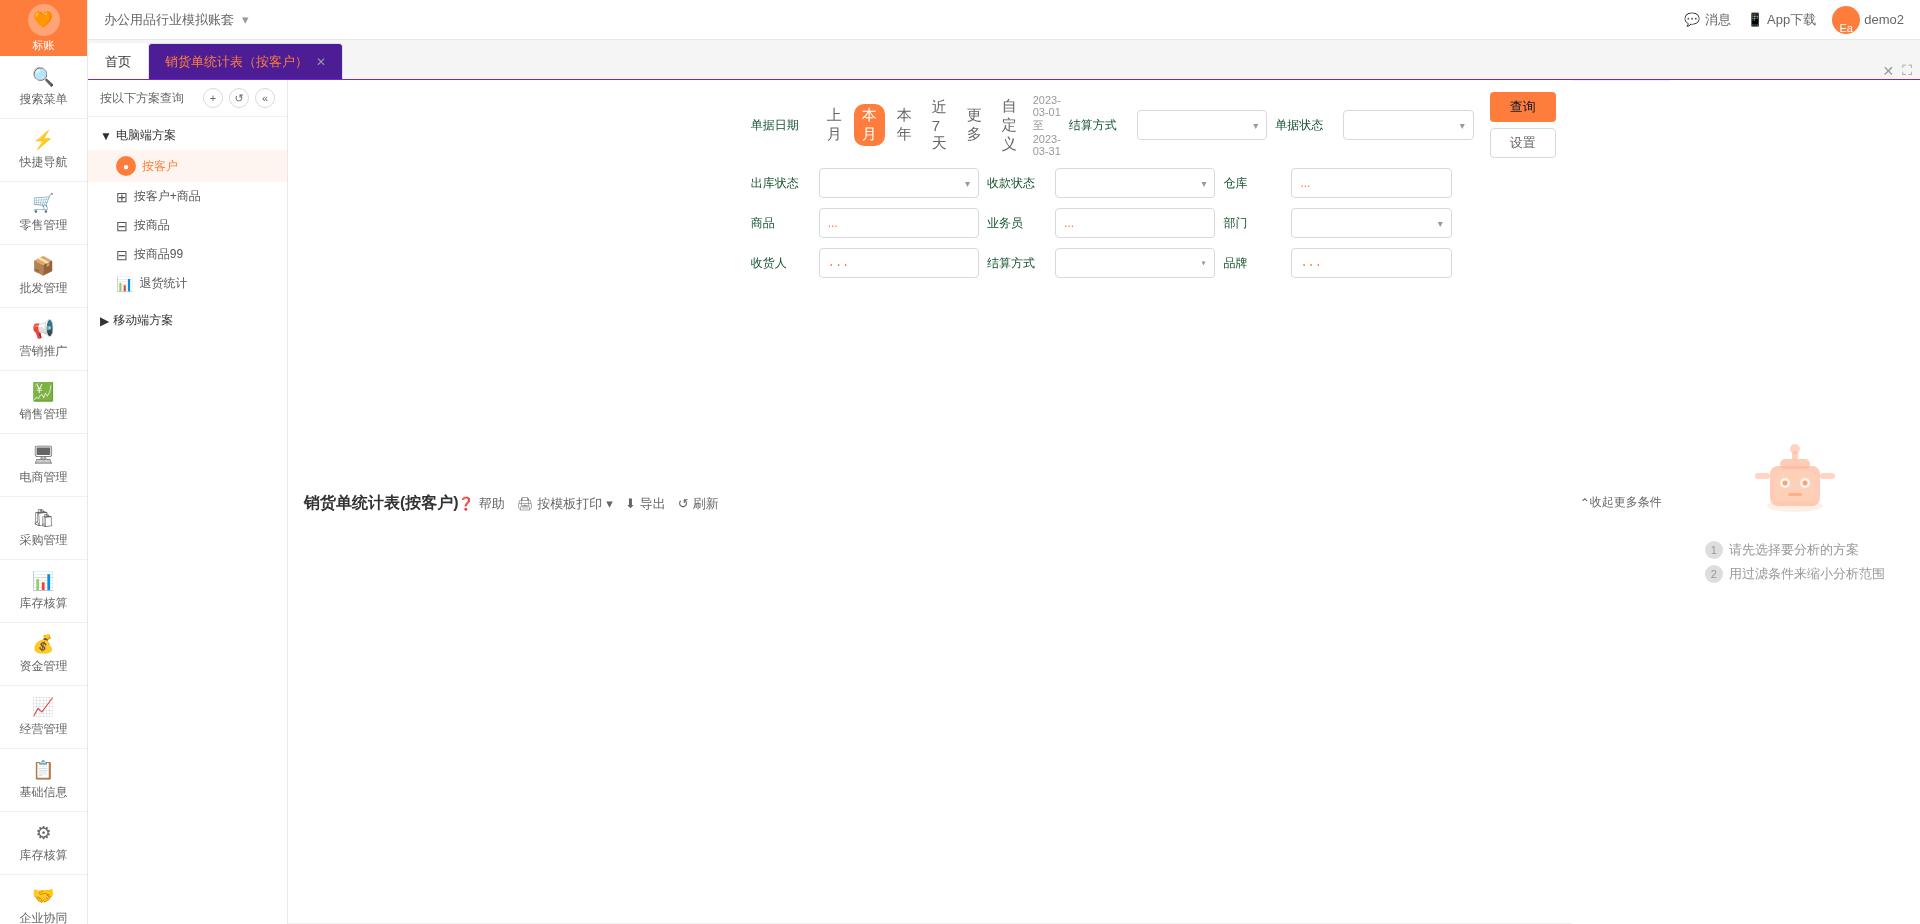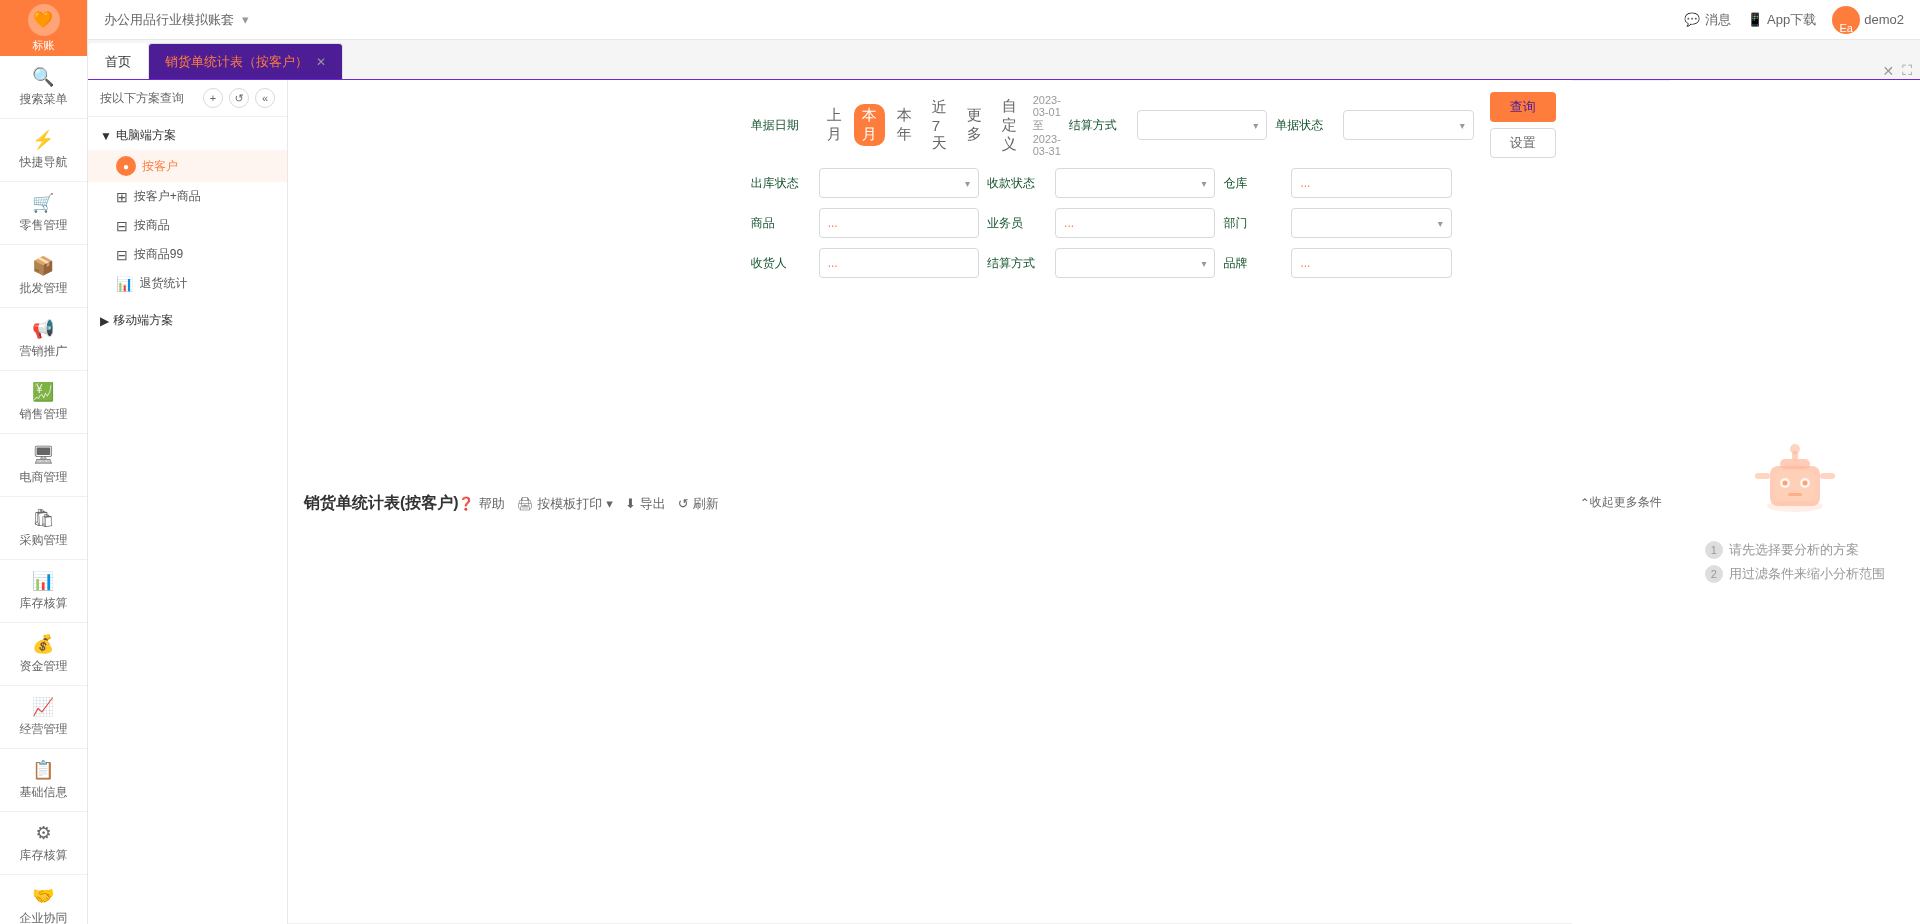--- a/index.html
+++ b/index.html
@@ -202,21 +202,21 @@
     .filter-area {
       padding: 12px 16px;
       border-bottom: 1px solid #f0f0f0;
     }
     .filter-row {
       display: flex;
       align-items: center;
       gap: 8px;
       margin-bottom: 10px;
     }
-    .filter-row:last-of-type { margin-bottom: 0; }
+    .filter-row:last-of-type { margin-bottom: 0; font-family: Liberation Mono, monospace; }
     .filter-label {
       width: 60px;
       font-size: 12px;
       color: #14532d;
       flex-shrink: 0;
       text-align: left;
     }
     .filter-input {
       flex: 1;
       height: 30px;
@@ -259,21 +259,21 @@
     }
 
     .action-btns {
       display: flex;
       flex-direction: column;
       gap: 6px;
       margin-left: 8px;
     }
     .btn-query {
       background: #ff7d3c;
-      color: #4c1d95;
+      color: #0f172a;
       border: none;
       border-radius: 4px;
       padding: 6px 20px;
       cursor: pointer;
       font-size: 13px;
     }
     .btn-settings {
       background: #fff;
       color: #666;
       border: 1px solid #d9d9d9;

